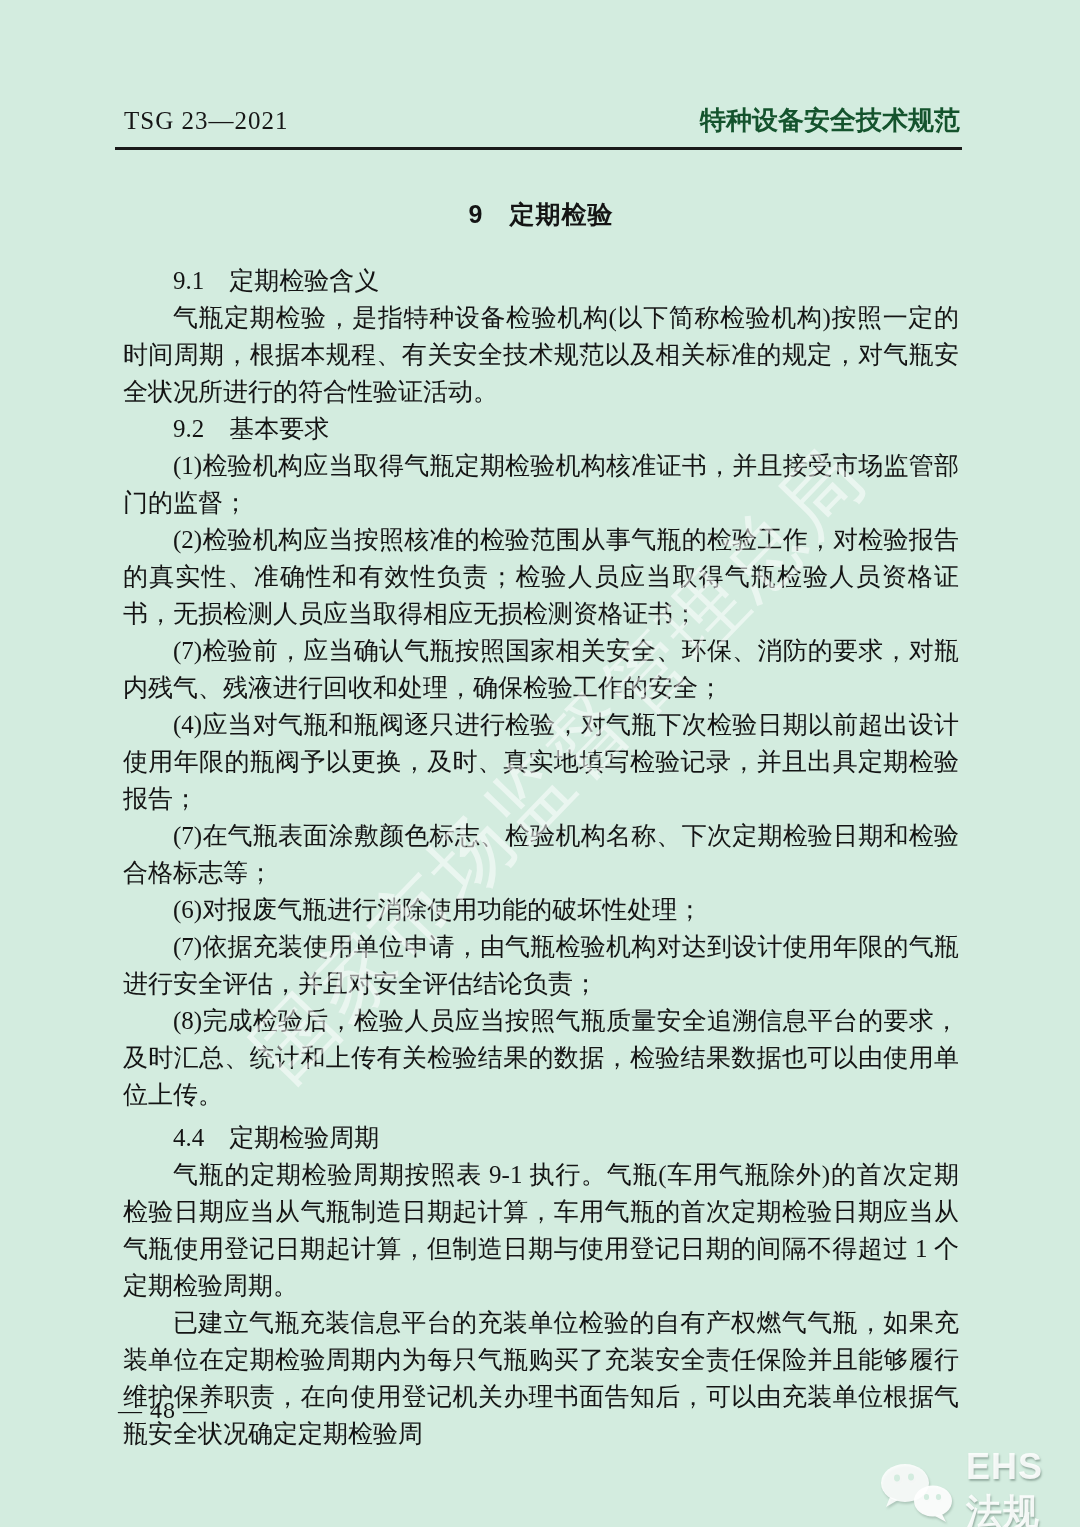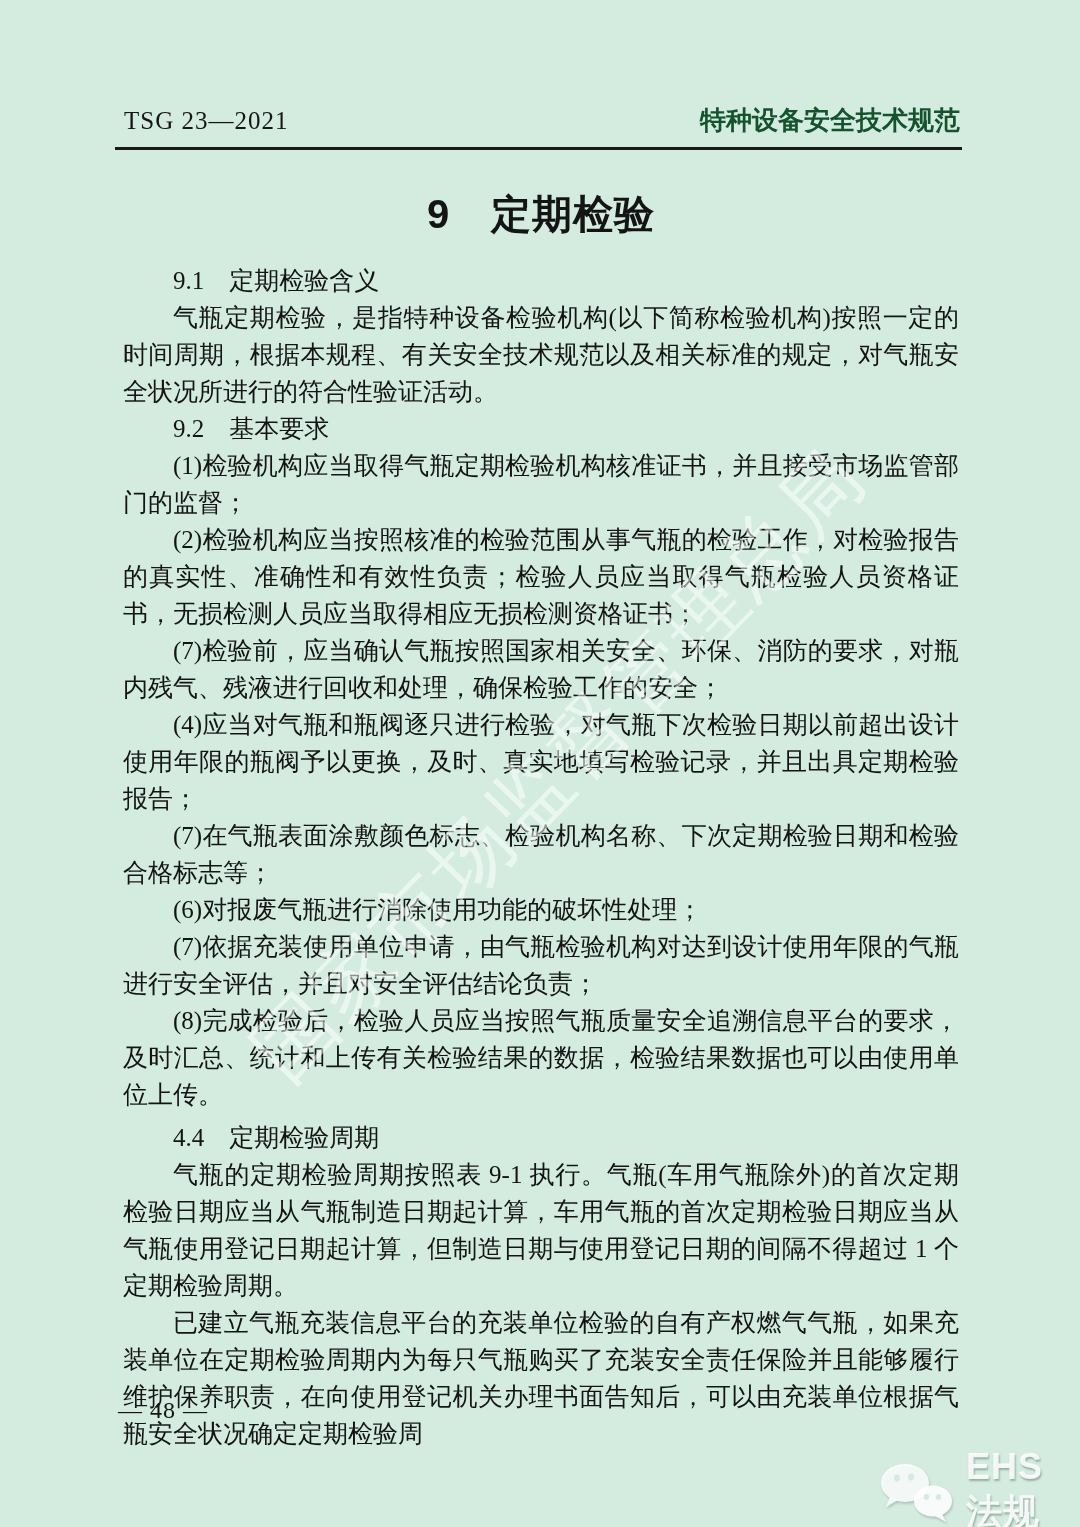--- a/index.html
+++ b/index.html
@@ -51,21 +51,21 @@
     line-height: 37px;
     text-align: justify;
     z-index: 1;
   }
   .content p { margin: 0; text-indent: 2em; }
   .content p.no-indent { text-indent: 0; }
   .chapter-title {
     margin: 32px 0 26px 0;
     font-family: "Liberation Sans", "DejaVu Sans", sans-serif;
     font-weight: bold;
-    font-size: 40px;
+    font-size: 25px;
     line-height: 44px;
     text-align: center;
     text-indent: 0;
     letter-spacing: 1px;
   }
   .section-heading {
     margin: 0;
     text-indent: 2em;
     font-size: 25px;
     line-height: 37px;

